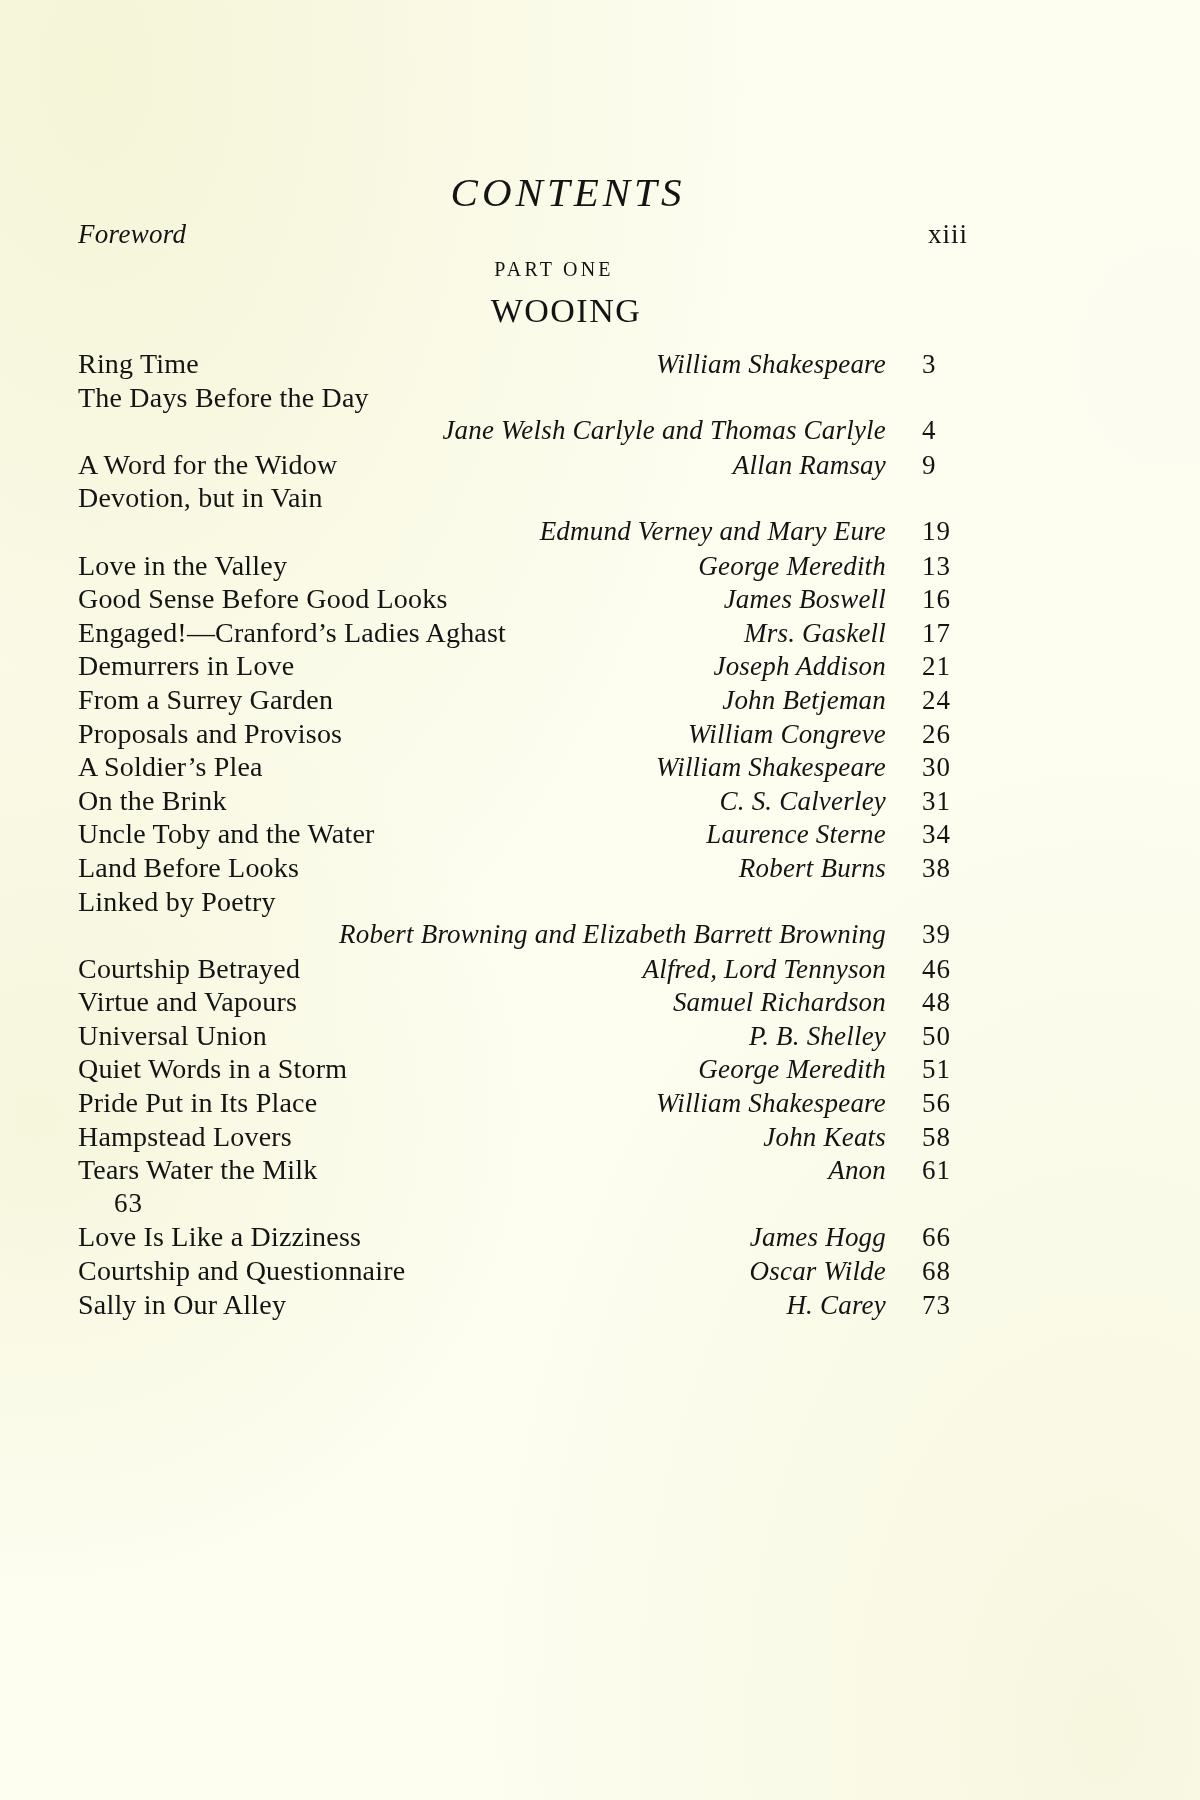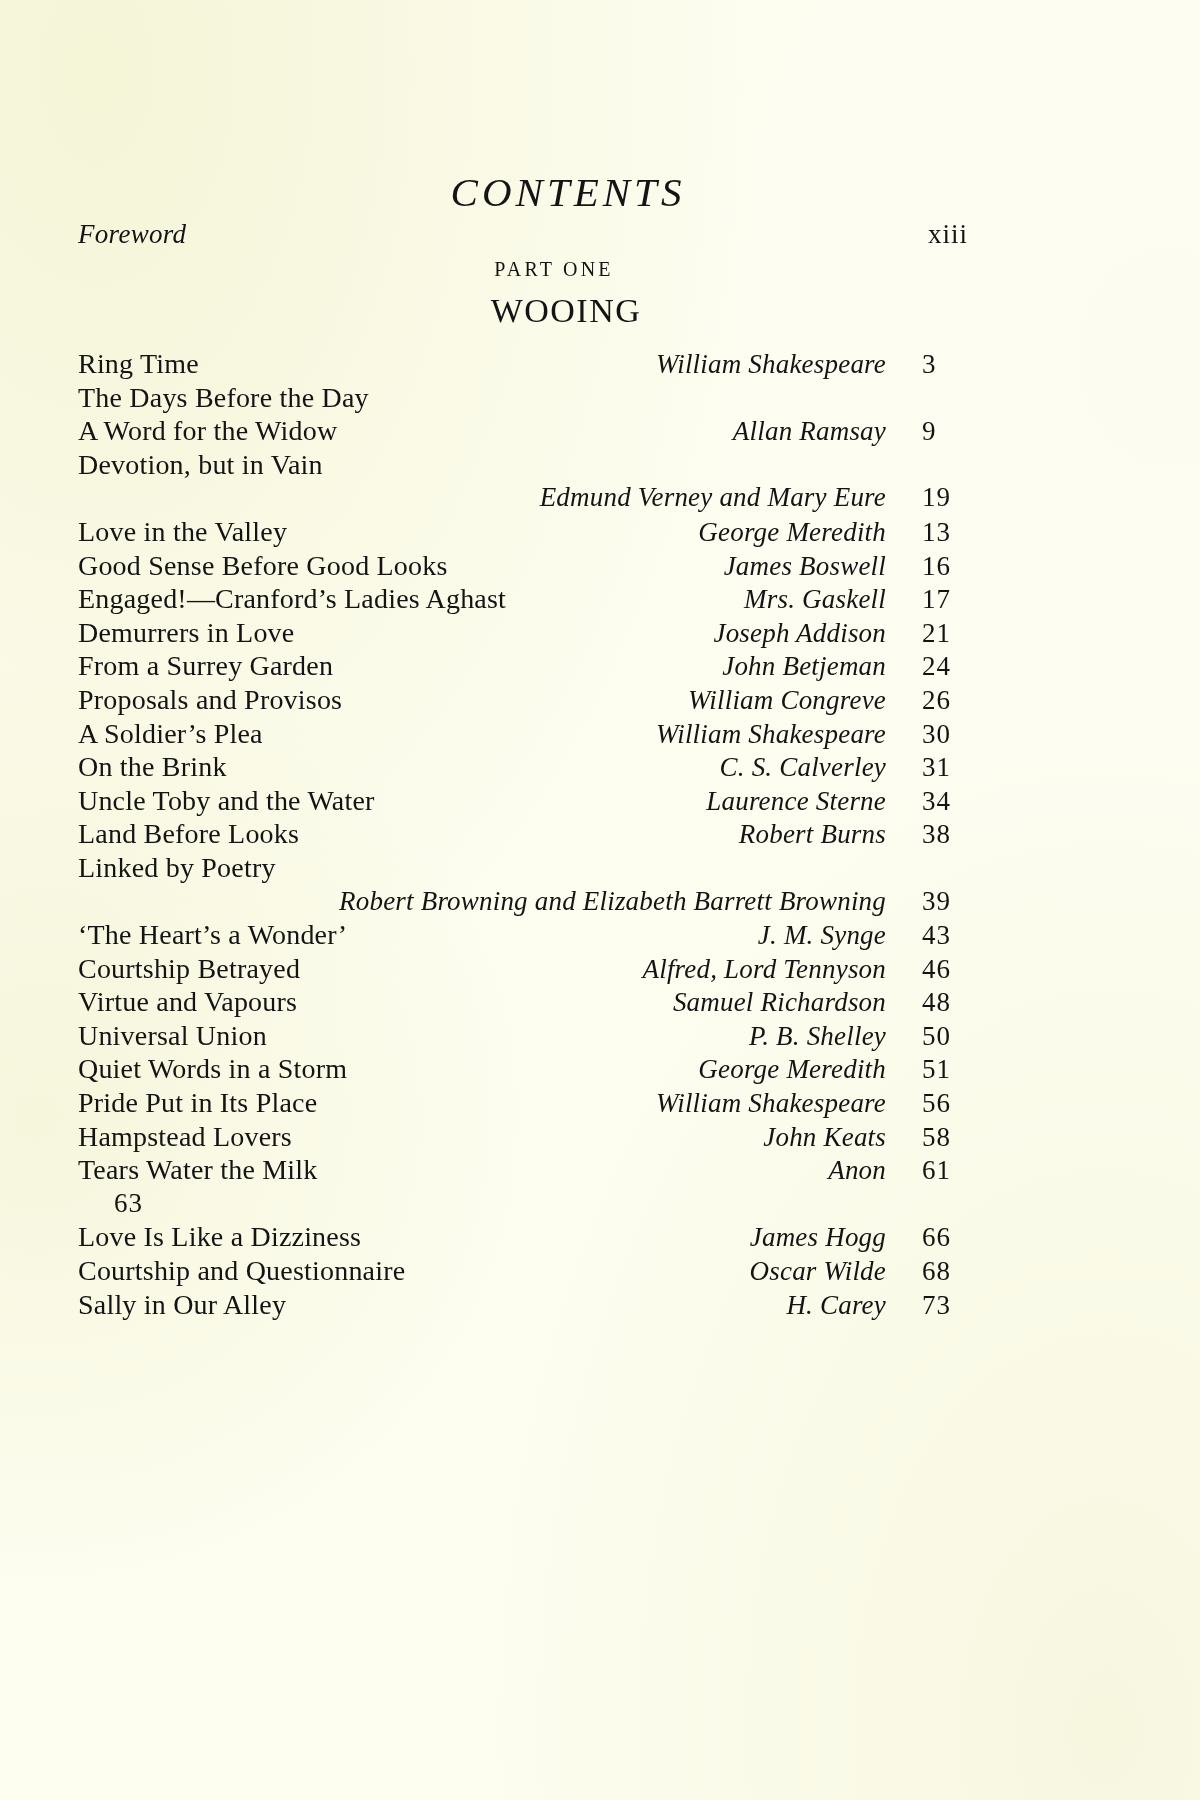--- a/index.html
+++ b/index.html
@@ -162,20 +162,24 @@
           <span class="title">Ring Time</span>
           <span class="author">William Shakespeare</span>
           <span class="page-no">3</span>
         </div>
       </div>
       <div class="entry">
         <div class="line title-only">
           <span class="title">The Days Before the Day</span>
           <span class="page-no">4</span>
         </div>
+        <div class="line author-only">
+          <span class="author">Jane Welsh Carlyle and Thomas Carlyle</span>
+          <span class="page-no">4</span>
+        </div>
       </div>
       <div class="entry">
         <div class="line">
           <span class="title">A Word for the Widow</span>
           <span class="author">Allan Ramsay</span>
           <span class="page-no">9</span>
         </div>
       </div>
       <div class="entry">
         <div class="line title-only">
@@ -262,27 +266,20 @@
           <span class="title">Linked by Poetry</span>
           <span class="page-no">39</span>
         </div>
         <div class="line author-only">
           <span class="author">Robert Browning and Elizabeth Barrett Browning</span>
           <span class="page-no">39</span>
         </div>
       </div>
       <div class="entry">
         <div class="line">
-          <span class="title">‘The Heart’s a Wonder’</span>
-          <span class="author">J. M. Synge</span>
-          <span class="page-no">43</span>
-        </div>
-      </div>
-      <div class="entry">
-        <div class="line">
           <span class="title">Courtship Betrayed</span>
           <span class="author">Alfred, Lord Tennyson</span>
           <span class="page-no">46</span>
         </div>
       </div>
       <div class="entry">
         <div class="line">
           <span class="title">Virtue and Vapours</span>
           <span class="author">Samuel Richardson</span>
           <span class="page-no">48</span>

